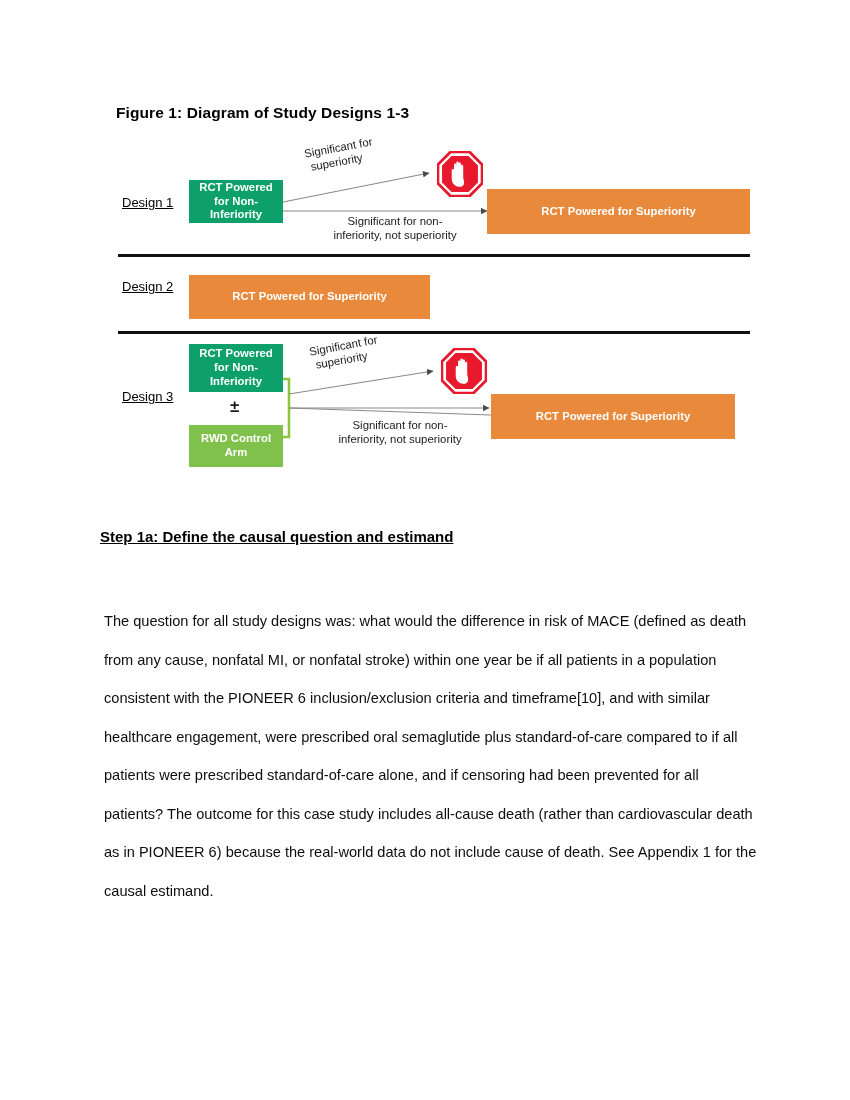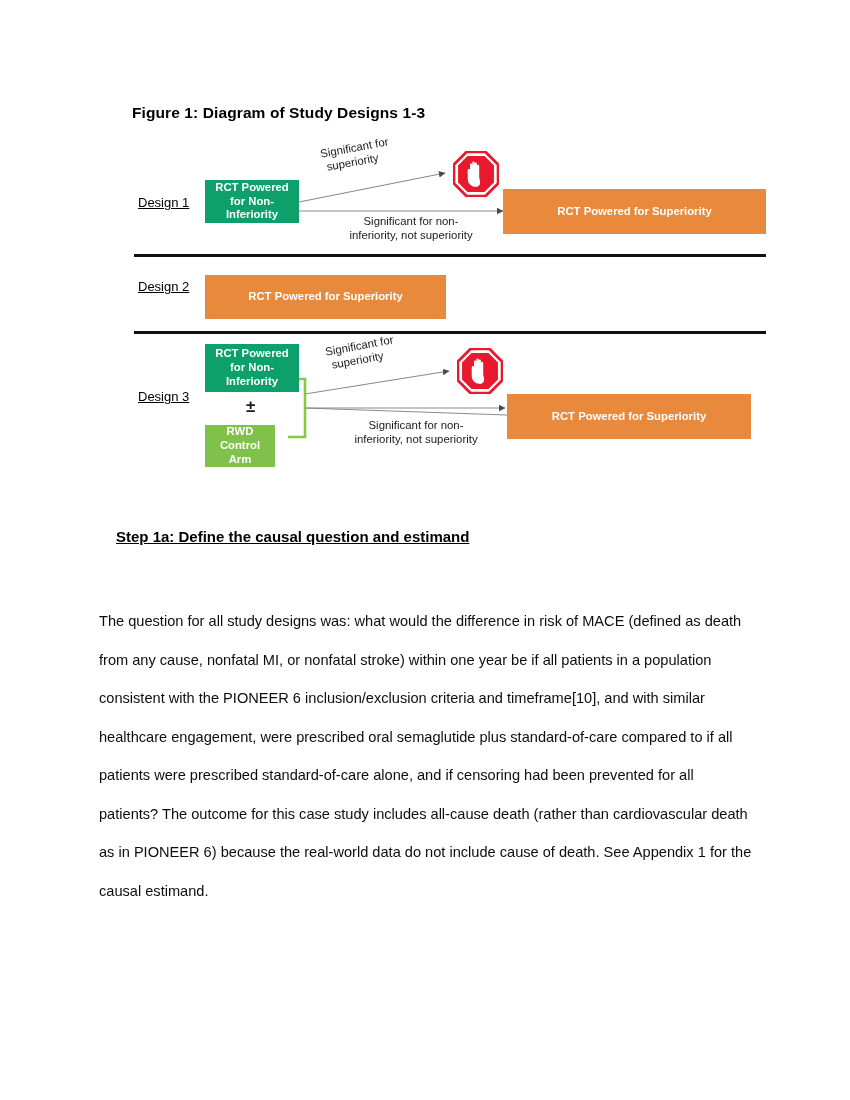--- a/index.html
+++ b/index.html
@@ -12,21 +12,20 @@
     background: #ffffff;
     font-family: "Liberation Sans", sans-serif;
     color: #000000;
     overflow: hidden;
     position: relative;
   }
 
   .page {
     position: absolute;
     inset: 0;
-    margin-left: 16px;
   }
 
   
   .figure-title {
     position: absolute;
     left: 116px;
     top: 104px;
     font-size: 15.5px;
     font-weight: bold;
     letter-spacing: 0.1px;
@@ -124,21 +123,21 @@
     left: 100px;
     top: 528px;
     font-size: 15px;
     font-weight: bold;
     white-space: nowrap;
     text-decoration: underline;
   }
 
   .prose {
     position: absolute;
-    left: 83px;
+    left: 104px;
     top: 602px;
     width: 654px;
     font-size: 14.6px;
     line-height: 38.5px;
     text-align: left;
     color: #0d0d0d;
   }
 </style>
 </head>
 <body>
@@ -201,21 +200,21 @@
     <div class="box box-orange" style="left:189px; top:275px; width:241px; height:44px;">RCT Powered for Superiority</div>
 
     <div class="divider" style="top:331px;"></div>
 
     <div class="design-label" style="left:122px; top:389px;">Design 3</div>
 
     <div class="box box-green-dark" style="left:189px; top:344px; width:94px; height:48px;">RCT Powered for Non-Inferiority</div>
 
     <div class="plusminus" style="left:230px; top:398px;">±</div>
 
-    <div class="box box-green-light" style="left:189px; top:425px; width:70px; height:42px;">RWD Control Arm</div>
+    <div class="box box-green-light" style="left:189px; top:425px; width:94px; height:42px;">RWD Control Arm</div>
 
     <div class="edge-label slanted" style="left:308px; top:345px;">
       <div>Significant for</div>
       <div style="margin-left:4px;">superiority</div>
     </div>
 
     <div class="edge-label centered" style="left:325px; top:418px; width:150px;">
       <div>Significant for non-</div>
       <div>inferiority, not superiority</div>
     </div>

